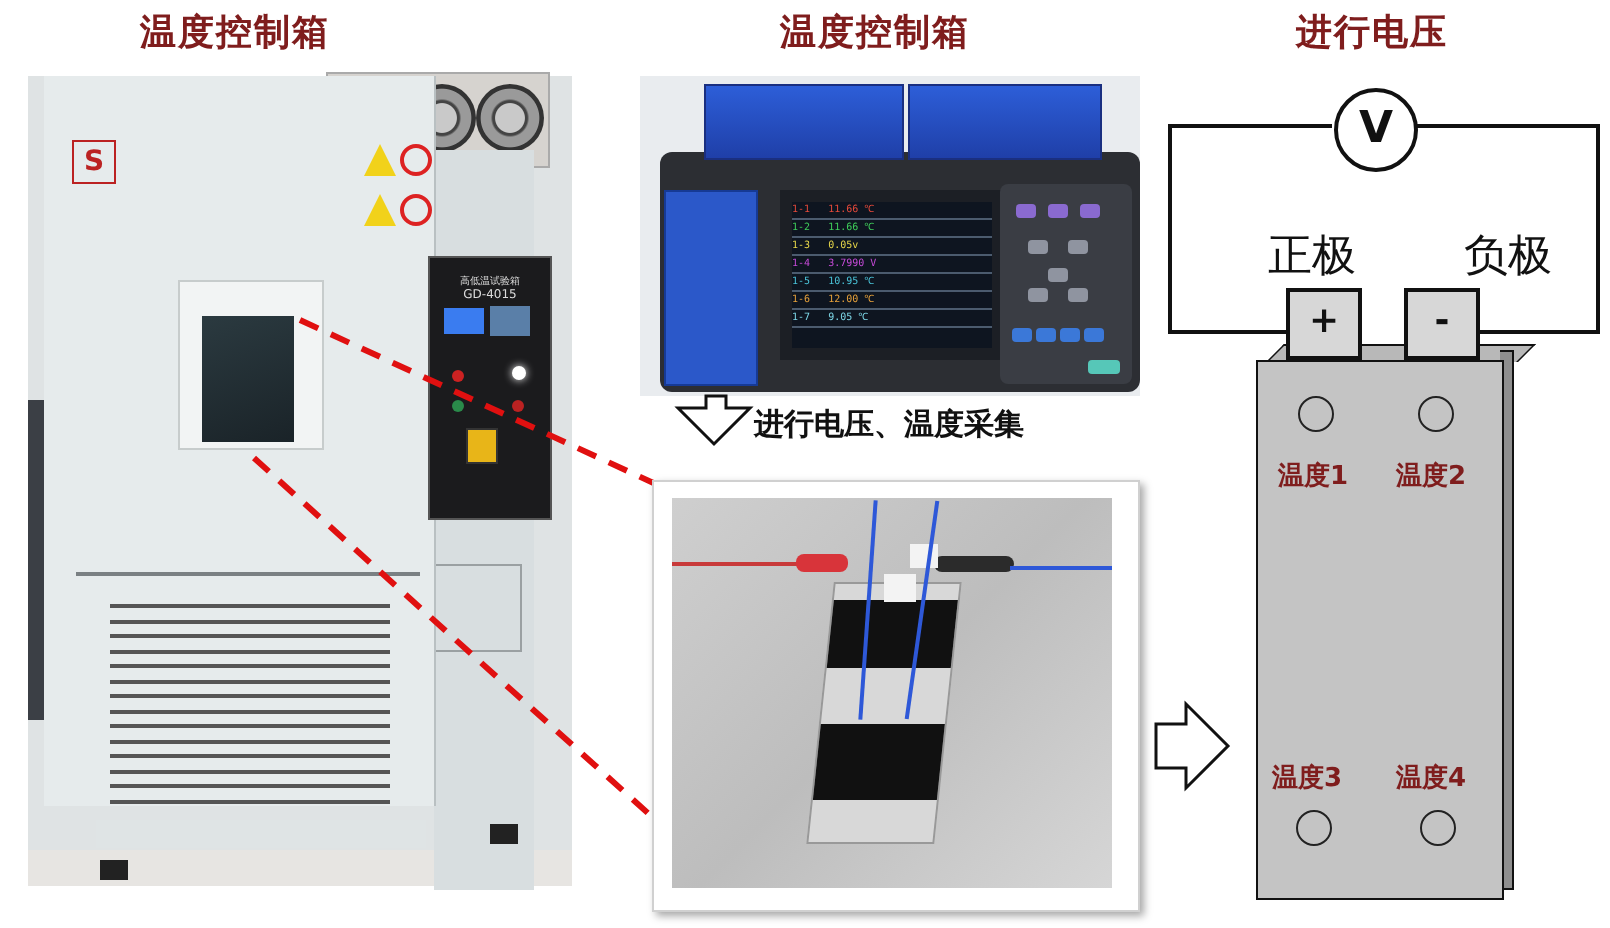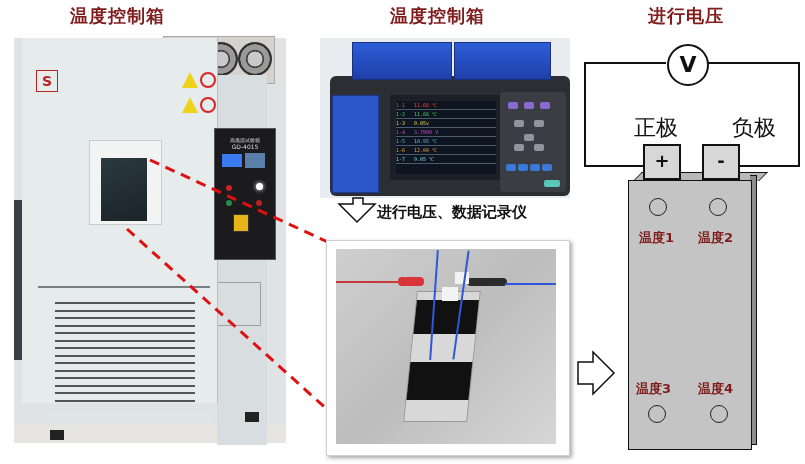--- a/index.html
+++ b/index.html
@@ -147,21 +147,21 @@
   <path d="M339 204 L353 204 L353 198 L363 198 L363 204 L375 204 L357 222 Z" fill="#fff" stroke="#111" stroke-width="1.5" transform="translate(0,0)"></path>
 
   <line x1="150" y1="160" x2="330" y2="243" stroke="#e01010" stroke-width="3" stroke-dasharray="10,7"></line>
   <line x1="127" y1="229" x2="330" y2="412" stroke="#e01010" stroke-width="3" stroke-dasharray="10,7"></line>
 
   <path d="M578 362 L593 362 L593 352 L614 373 L593 394 L593 384 L578 384 Z" fill="#fff" stroke="#111" stroke-width="1.5"></path>
 
   <polyline points="666,63 585,63 585,166 644,166" fill="none" stroke="#111" stroke-width="2"></polyline>
   <polyline points="707,63 799,63 799,166 734,166" fill="none" stroke="#111" stroke-width="2"></polyline>
 </svg>
-<div class="abs proc-label">进行电压、数据记录仪</div>
+<div class="abs proc-label">进行电压、温度采集</div>
 
 <div class="abs cell-frame"></div>
 <div class="abs cell-photo"></div>
 <div class="abs cell-body">
   <div class="tape" style="left:0;top:8px;width:62px;height:34px;"></div>
   <div class="tape" style="left:0;top:70px;width:62px;height:38px;"></div>
 </div>
 <div class="abs wire" style="left:336px;top:281px;width:66px;background:#c83a3a;"></div>
 <div class="abs" style="left:398px;top:277px;width:26px;height:9px;background:#d8343a;border-radius:4px;"></div>
 <div class="abs" style="left:467px;top:278px;width:40px;height:8px;background:#2b2b2b;border-radius:4px;"></div>

